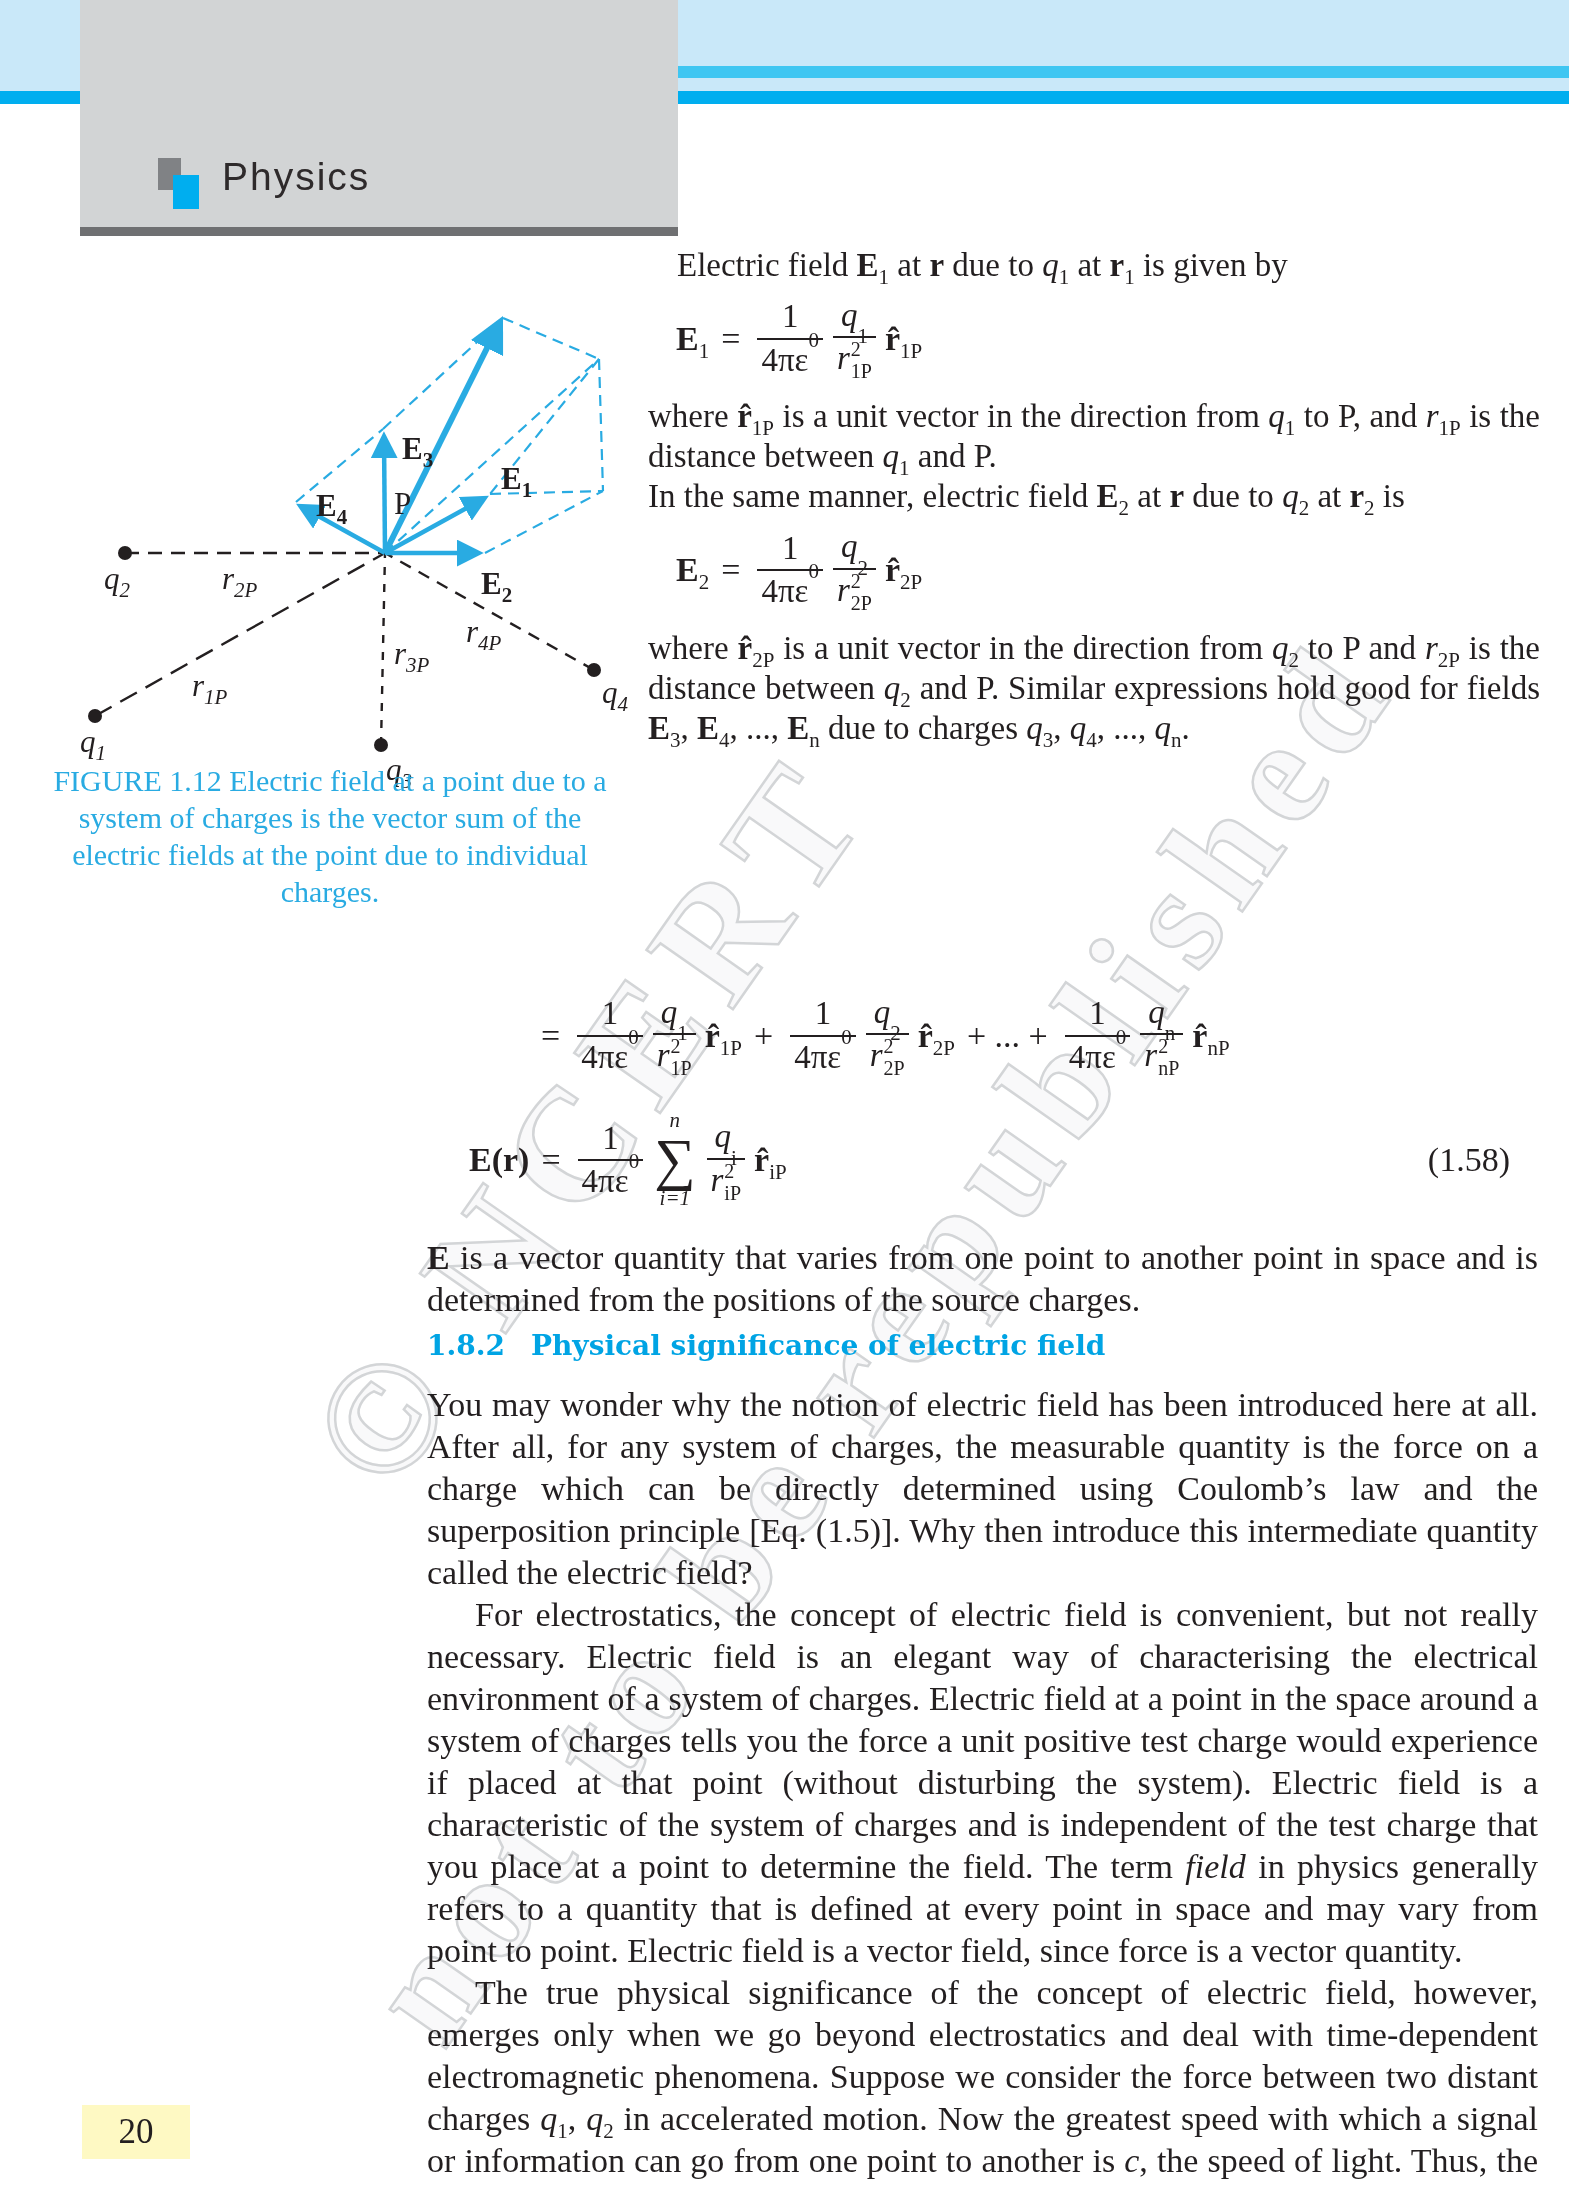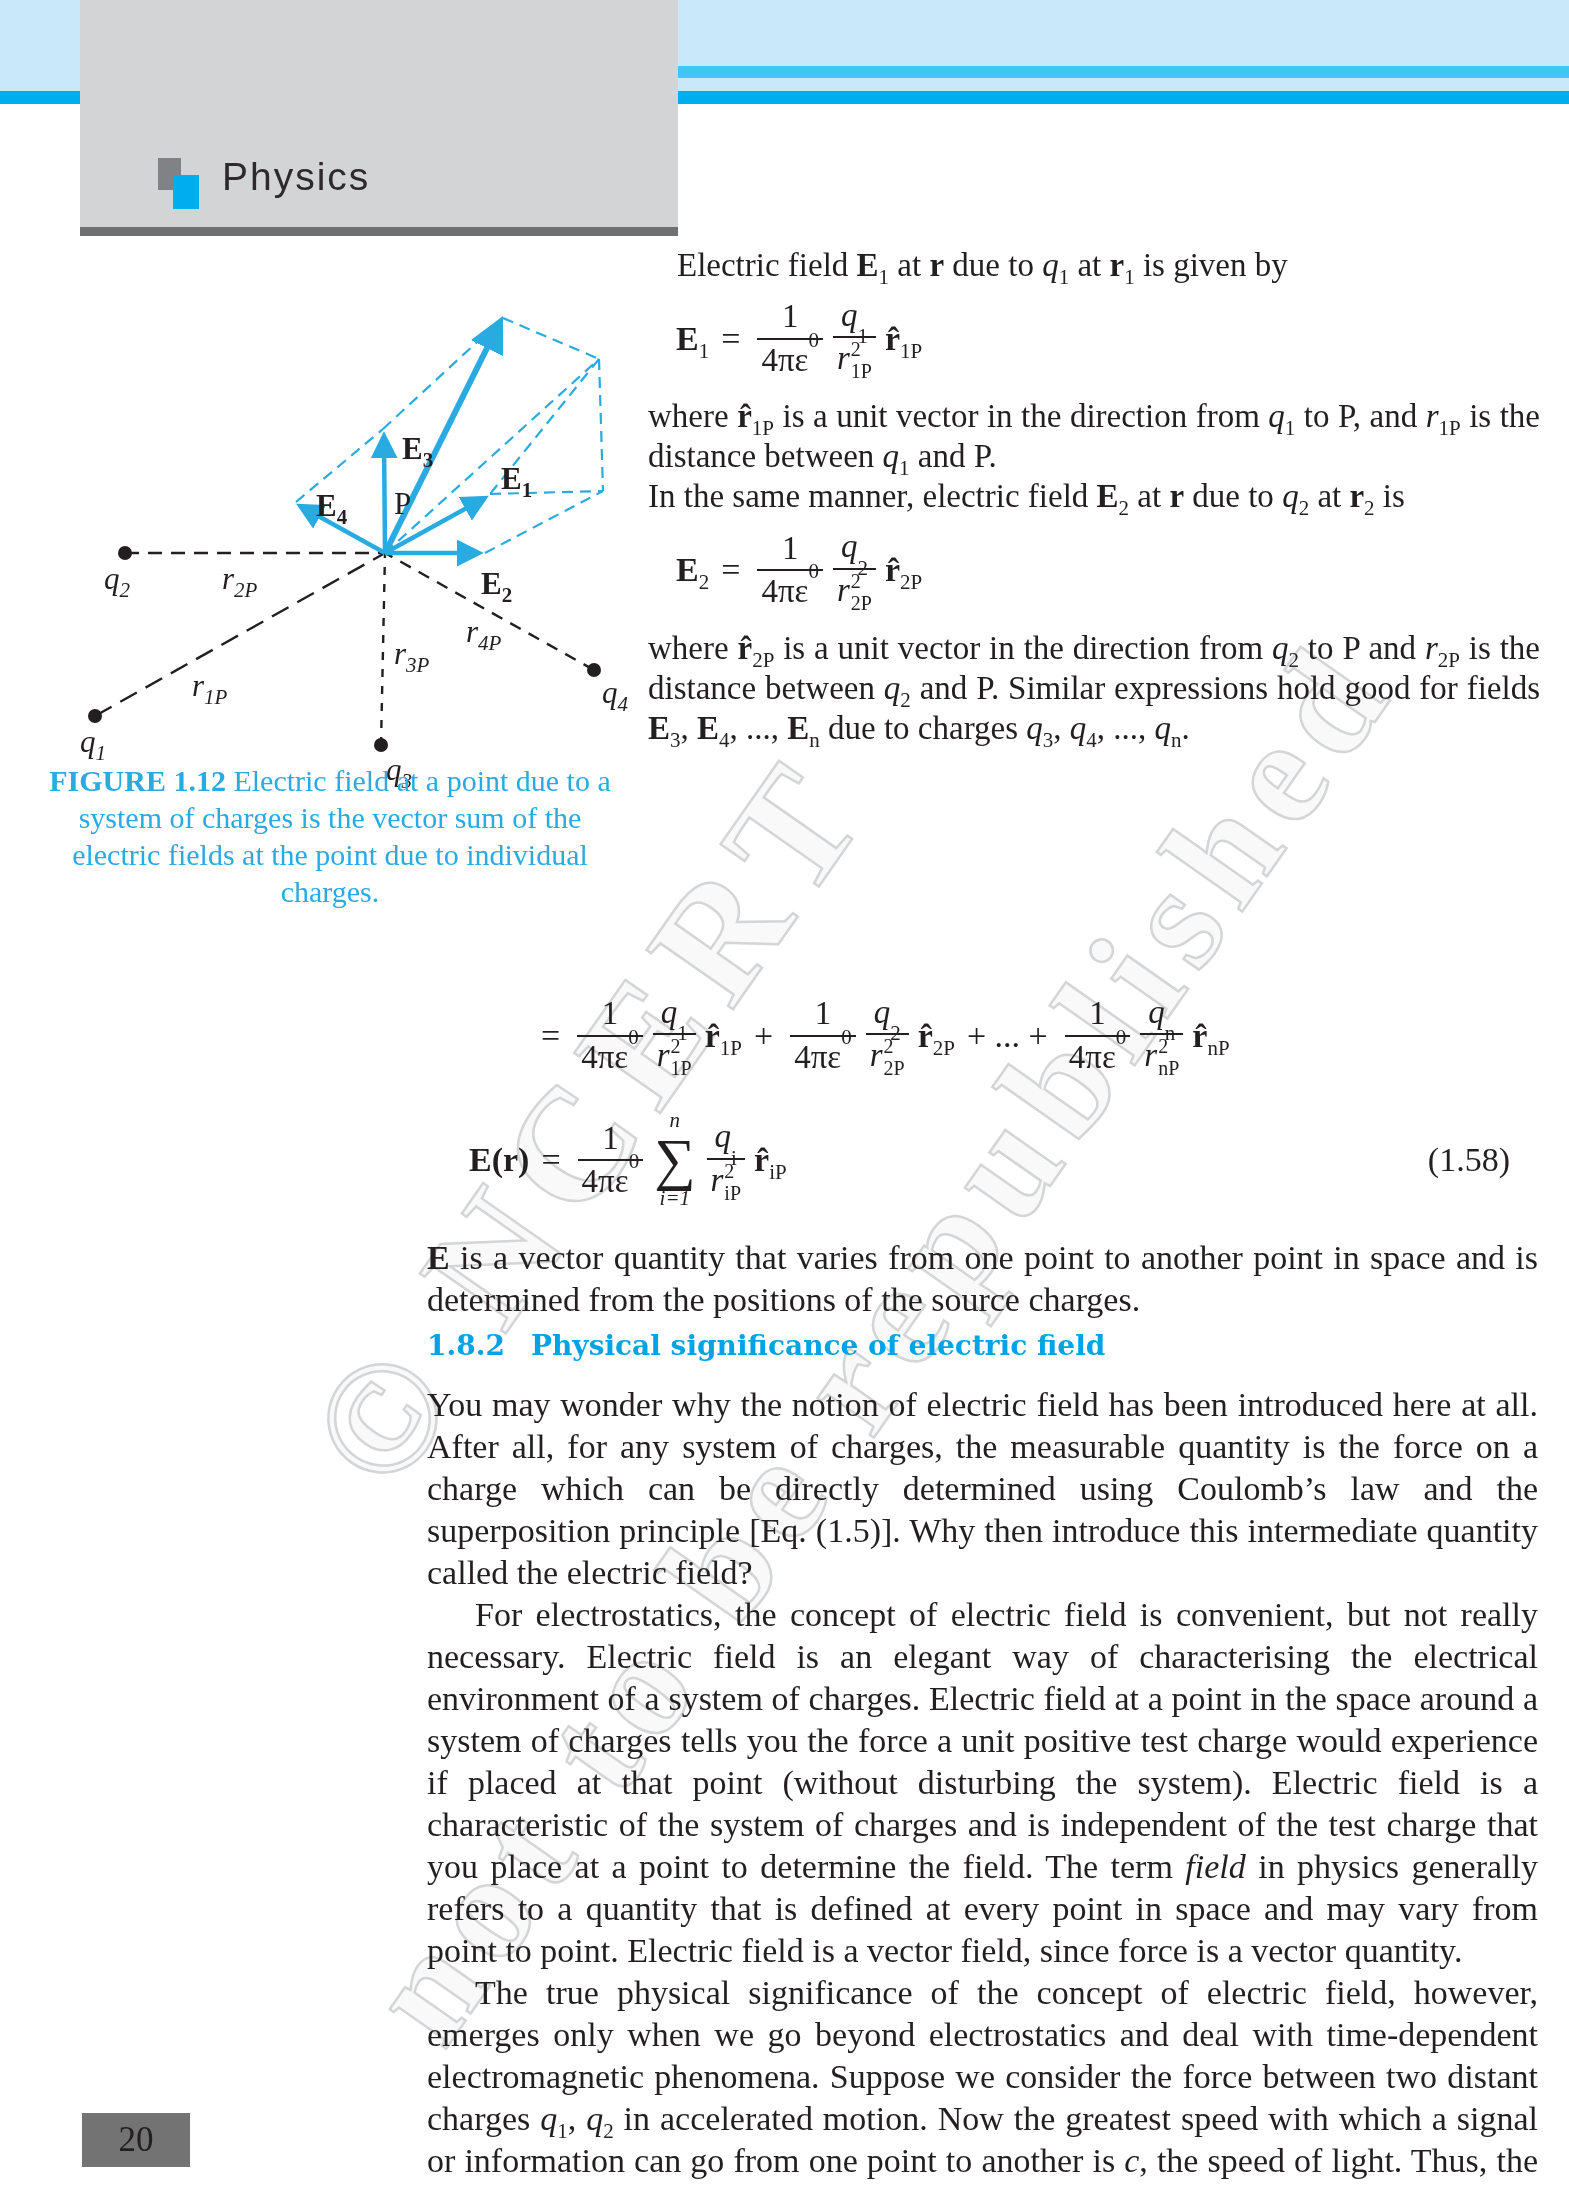--- a/index.html
+++ b/index.html
@@ -29,21 +29,21 @@
   .content{position:relative;z-index:2;}
 
   
   .fig-wrap{position:absolute;left:55px;top:258px;width:600px;height:530px;}
   .svt{font-family:"Liberation Serif",serif;font-size:31px;fill:#231f20;}
   .svb{font-weight:bold;}
   .svi{font-style:italic;}
   .svs{font-size:21px;}
   .caption{position:absolute;left:40px;top:762px;width:580px;text-align:center;
            color:#29abe2;font-size:30px;line-height:37px;}
-  .caption b{font-weight:bold;}
+  .caption b{font-weight:normal;}
 
   
   .col-right{position:absolute;left:648px;top:245px;width:892px;font-size:33px;
              line-height:40px;text-align:justify;}
   .main-full{position:absolute;left:427px;top:992px;width:1111px;font-size:34px;
              line-height:42px;text-align:justify;}
   p{margin:0;}
   .ind1{text-indent:29px;}
   .ind2{text-indent:48px;}
   sub{font-size:21px;line-height:0;}
@@ -68,22 +68,22 @@
   .stop,.sbot{font-size:21px;line-height:1.1;font-style:italic;}
   .eq-tag{margin-left:auto;margin-right:28px;font-size:34px;}
 
   
   .sec-head{margin-top:3px;margin-bottom:16px;font-family:"DejaVu Serif",serif;font-weight:bold;
             font-size:28px;line-height:44px;color:#00a4e4;text-align:left;}
   .sec-title{margin-left:26px;}
   .gap-m{margin-top:26px;}
 
   
-  .pagenum{position:absolute;left:82px;top:2105px;width:108px;height:54px;background:#737373;
-           display:flex;align-items:center;justify-content:center;font-size:35px;z-index:2;margin-top:8px;}
+  .pagenum{position:absolute;left:82px;top:2105px;width:108px;height:54px;background:#fef9c3;
+           display:flex;align-items:center;justify-content:center;font-size:35px;z-index:2;}
 </style>
 </head>
 <body>
 
 <div class="page">
 
   <div class="wm wm1">© NCERT</div>
   <div class="wm wm2">not to be republished</div>
 
   <div class="content">

